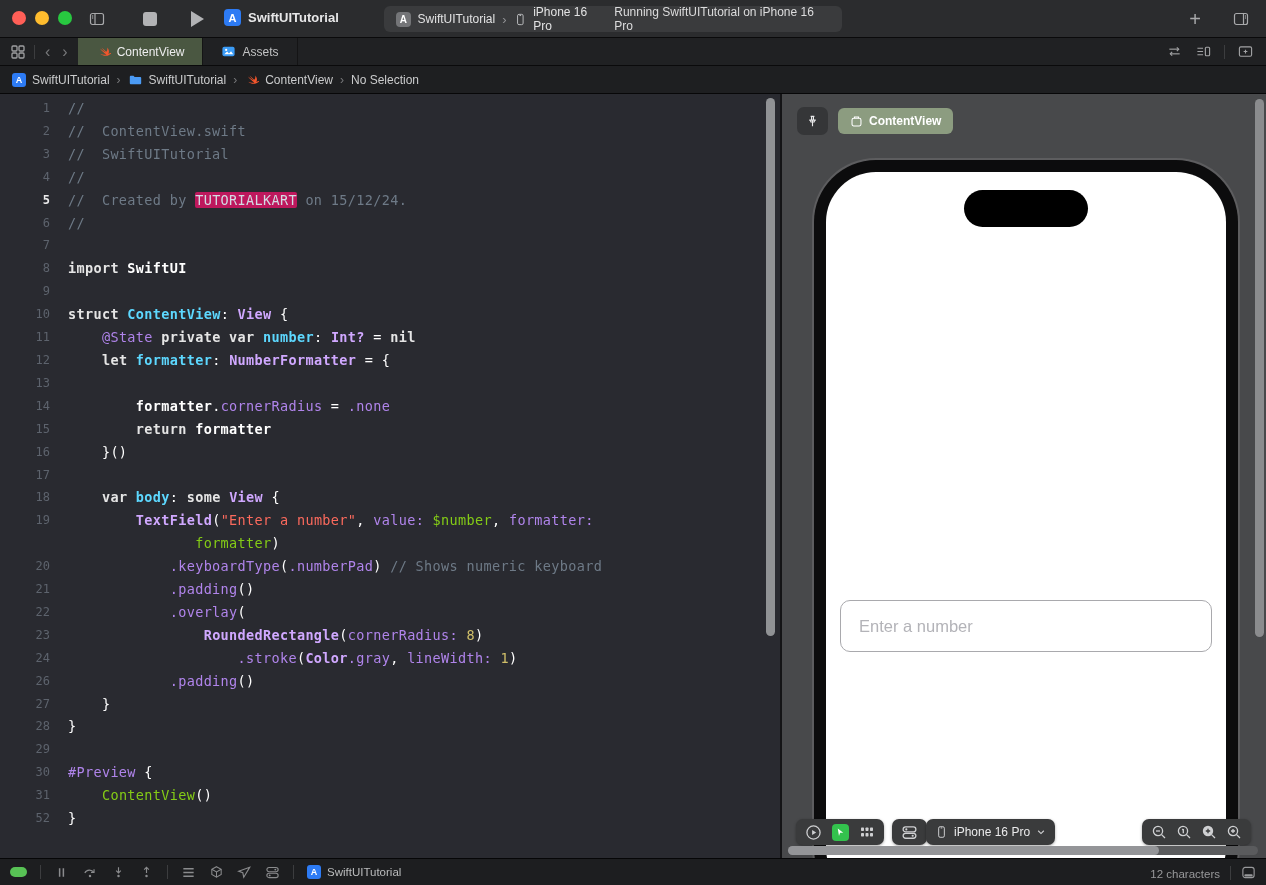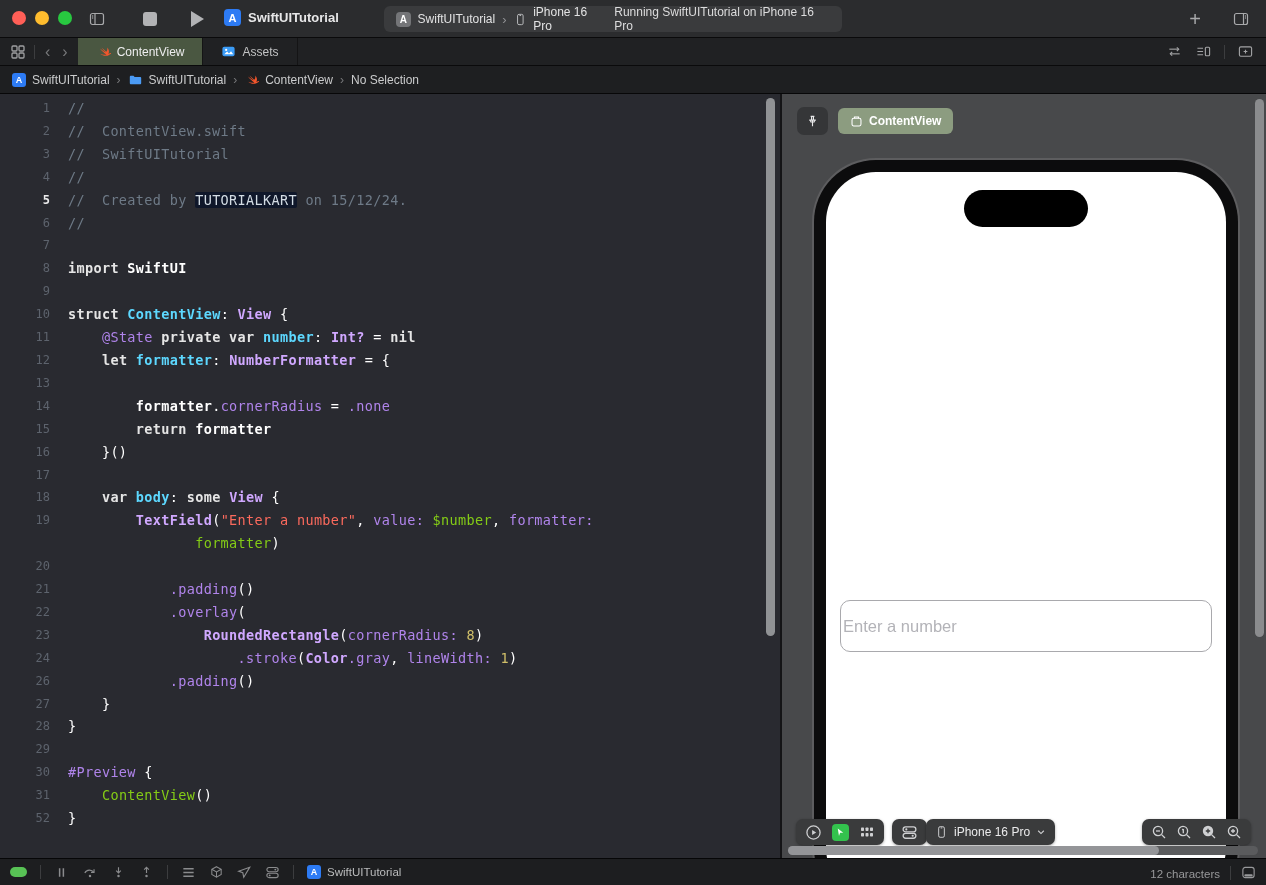--- a/index.html
+++ b/index.html
@@ -53,32 +53,32 @@
   .pln { color:#ffffff; }
   .kw { color:#e5e5e5; font-weight:bold; }
   .decl { color:#5dd8ff; font-weight:bold; }
   .typ { color:#d0a8ff; font-weight:bold; }
   .meth { color:#b084eb; }
   .str { color:#fc6a5d; }
   .num { color:#d0bf69; }
   .com { color:#6e7a87; }
   .mint { color:#84cc16; font-weight:normal; }
   .wb { color:#ffffff; font-weight:bold;margin-top:36px; }
-  .sel { color:#d3dce4; background:#0f172a; border-radius:2px; }
+  .sel { color:#d3dce4; background:#be185d; border-radius:2px; }
   .escroll { position:absolute; left:766px; top:4px; width:9px; height:538px; border-radius:4.5px; background:#909295; }
 
   
   .preview { position:relative; width:486px; background:#48494b; border-left:2px solid #141416; overflow:hidden; }
   .pin-btn { position:absolute; left:15px; top:13px; width:31px; height:28px; background:#353638; border-radius:7px; display:flex; align-items:center; justify-content:center; color:#e8e8e9; }
   .cv-pill { position:absolute; left:56px; top:14px; height:26px; background:#8c9c80; border-radius:6px; display:flex; align-items:center; gap:6px; padding:0 12px; color:#ffffff; }
   .cv-pill .lbl { font-size:12px; font-weight:bold; }
   .phone { position:absolute; left:32px; top:66px; width:424px; height:750px; background:#0c0c0d; border-radius:62px; box-shadow:0 0 0 2px #5d5d5f; }
   .screen { position:absolute; left:12px; right:12px; top:12px; bottom:12px; background:#ffffff; border-radius:50px; }
   .island { position:absolute; left:50%; transform:translateX(-50%); top:18px; width:124px; height:37px; background:#000; border-radius:19px; }
-  .tfield { position:absolute; left:14px; right:14px; top:428px; height:52px; border:1.5px solid #a9a9ad; border-radius:10px; display:flex; align-items:center; padding-left:2px; color:#b3b3b8; font-size:16.5px; }
+  .tfield { position:absolute; left:14px; right:14px; top:428px; height:52px; border:1.5px solid #a9a9ad; border-radius:10px; display:flex; align-items:center; padding-left:18px; color:#b3b3b8; font-size:16.5px; }
   .pv-group { position:absolute; top:725px; height:26px; background:#3a3b3c; border-radius:7px; display:flex; align-items:center; gap:10px; padding:0 9px; color:#cfd0d2; box-shadow:0 1px 3px rgba(0,0,0,.35); }
   .g1 { left:14px; } .g2 { left:110px; } .g3 { left:144px; gap:6px; } .g4 { right:15px; gap:9px; }
   .cursor-btn { width:17px; height:17px; border-radius:4px; background:#33c24d; display:flex; align-items:center; justify-content:center; }
   .dest-lbl { color:#eaeaeb; font-size:12px; }
   .hscroll { position:absolute; left:6px; right:8px; bottom:3px; height:9px; border-radius:4.5px; background:#5a5b5d; }
   .hthumb { position:absolute; left:0; top:0; height:9px; width:79%; border-radius:4.5px; background:#949598; }
   .pvscroll { position:absolute; right:2px; top:5px; width:9px; height:538px; border-radius:4.5px; background:#8b8c8e; }
 
   
   .statusbar { height:27px; background:#1d1e20; border-top:1px solid #060607; display:flex; align-items:center; padding:0 10px; gap:13px; color:#8a8b8d; }
@@ -224,21 +224,21 @@
           <div class="crow"><span class="ln">11</span><span class="ct"><span class="pln">    </span><span class="meth">@State</span><span class="pln"> </span><span class="kw">private</span><span class="pln"> </span><span class="kw">var</span><span class="pln"> </span><span class="decl">number</span><span class="pln">: </span><span class="typ">Int?</span><span class="pln"> = </span><span class="kw">nil</span></span></div>
           <div class="crow"><span class="ln">12</span><span class="ct"><span class="pln">    </span><span class="kw">let</span><span class="pln"> </span><span class="decl">formatter</span><span class="pln">: </span><span class="typ">NumberFormatter</span><span class="pln"> = {</span></span></div>
           <div class="crow"><span class="ln">13</span></div>
           <div class="crow"><span class="ln">14</span><span class="ct"><span class="pln">        </span><span class="wb">formatter</span><span class="pln">.</span><span class="meth">cornerRadius</span><span class="pln"> = </span><span class="meth">.none</span></span></div>
           <div class="crow"><span class="ln">15</span><span class="ct"><span class="pln">        </span><span class="kw">return</span><span class="pln"> </span><span class="wb">formatter</span></span></div>
           <div class="crow"><span class="ln">16</span><span class="ct"><span class="pln">    }()</span></span></div>
           <div class="crow"><span class="ln">17</span><span class="ct"></span></div>
           <div class="crow"><span class="ln">18</span><span class="ct"><span class="pln">    </span><span class="kw">var</span><span class="pln"> </span><span class="decl">body</span><span class="pln">: </span><span class="kw">some</span><span class="pln"> </span><span class="typ">View</span><span class="pln"> {</span></span></div>
           <div class="crow"><span class="ln">19</span><span class="ct"><span class="pln">        </span><span class="typ">TextField</span><span class="pln">(</span><span class="str">"Enter a number"</span><span class="pln">, </span><span class="meth">value:</span><span class="pln"> </span><span class="mint">$number</span><span class="pln">, </span><span class="meth">formatter:</span></span></div>
           <div class="crow"><span class="ln"></span><span class="ct"><span class="pln">               </span><span class="mint">formatter</span><span class="pln">)</span></span></div>
-          <div class="crow"><span class="ln">20</span></div>
+          <div class="crow"><span class="ln">20</span><span class="ct"><span class="pln">            </span><span class="meth">.keyboardType</span><span class="pln">(</span><span class="meth">.numberPad</span><span class="pln">) </span><span class="com">// Shows numeric keyboard</span></span></div>
           <div class="crow"><span class="ln">21</span><span class="ct"><span class="pln">            </span><span class="meth">.padding</span><span class="pln">()</span></span></div>
           <div class="crow"><span class="ln">22</span><span class="ct"><span class="pln">            </span><span class="meth">.overlay</span><span class="pln">(</span></span></div>
           <div class="crow"><span class="ln">23</span><span class="ct"><span class="pln">                </span><span class="typ">RoundedRectangle</span><span class="pln">(</span><span class="meth">cornerRadius:</span><span class="pln"> </span><span class="num">8</span><span class="pln">)</span></span></div>
           <div class="crow"><span class="ln">24</span><span class="ct"><span class="pln">                    </span><span class="meth">.stroke</span><span class="pln">(</span><span class="typ">Color</span><span class="meth">.gray</span><span class="pln">, </span><span class="meth">lineWidth:</span><span class="pln"> </span><span class="num">1</span><span class="pln">)</span></span></div>
           <div class="crow"><span class="ln">26</span><span class="ct"><span class="pln">            </span><span class="meth">.padding</span><span class="pln">()</span></span></div>
           <div class="crow"><span class="ln">27</span><span class="ct"><span class="pln">    }</span></span></div>
           <div class="crow"><span class="ln">28</span><span class="ct"><span class="pln">}</span></span></div>
           <div class="crow"><span class="ln">29</span><span class="ct"></span></div>
           <div class="crow"><span class="ln">30</span><span class="ct"><span class="meth">#Preview</span><span class="pln"> {</span></span></div>
           <div class="crow"><span class="ln">31</span><span class="ct"><span class="pln">    </span><span class="mint">ContentView</span><span class="pln">()</span></span></div>

